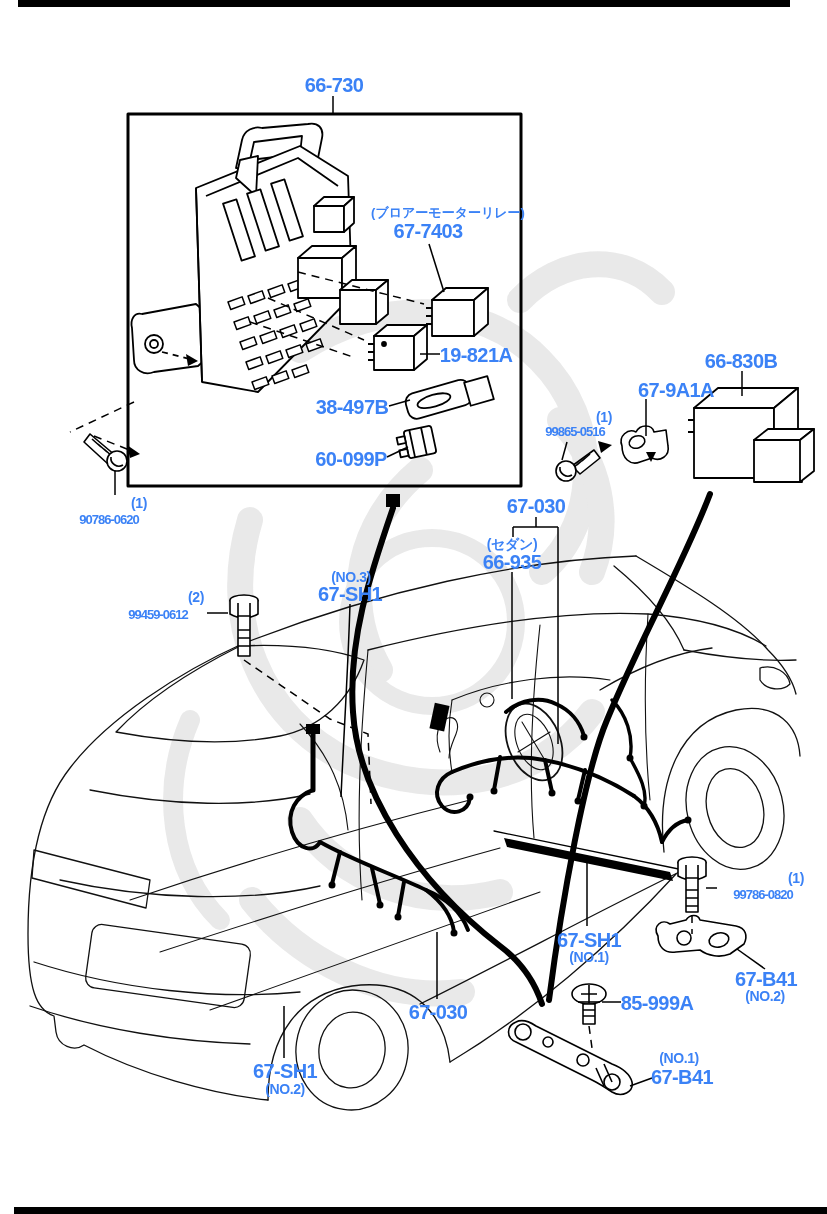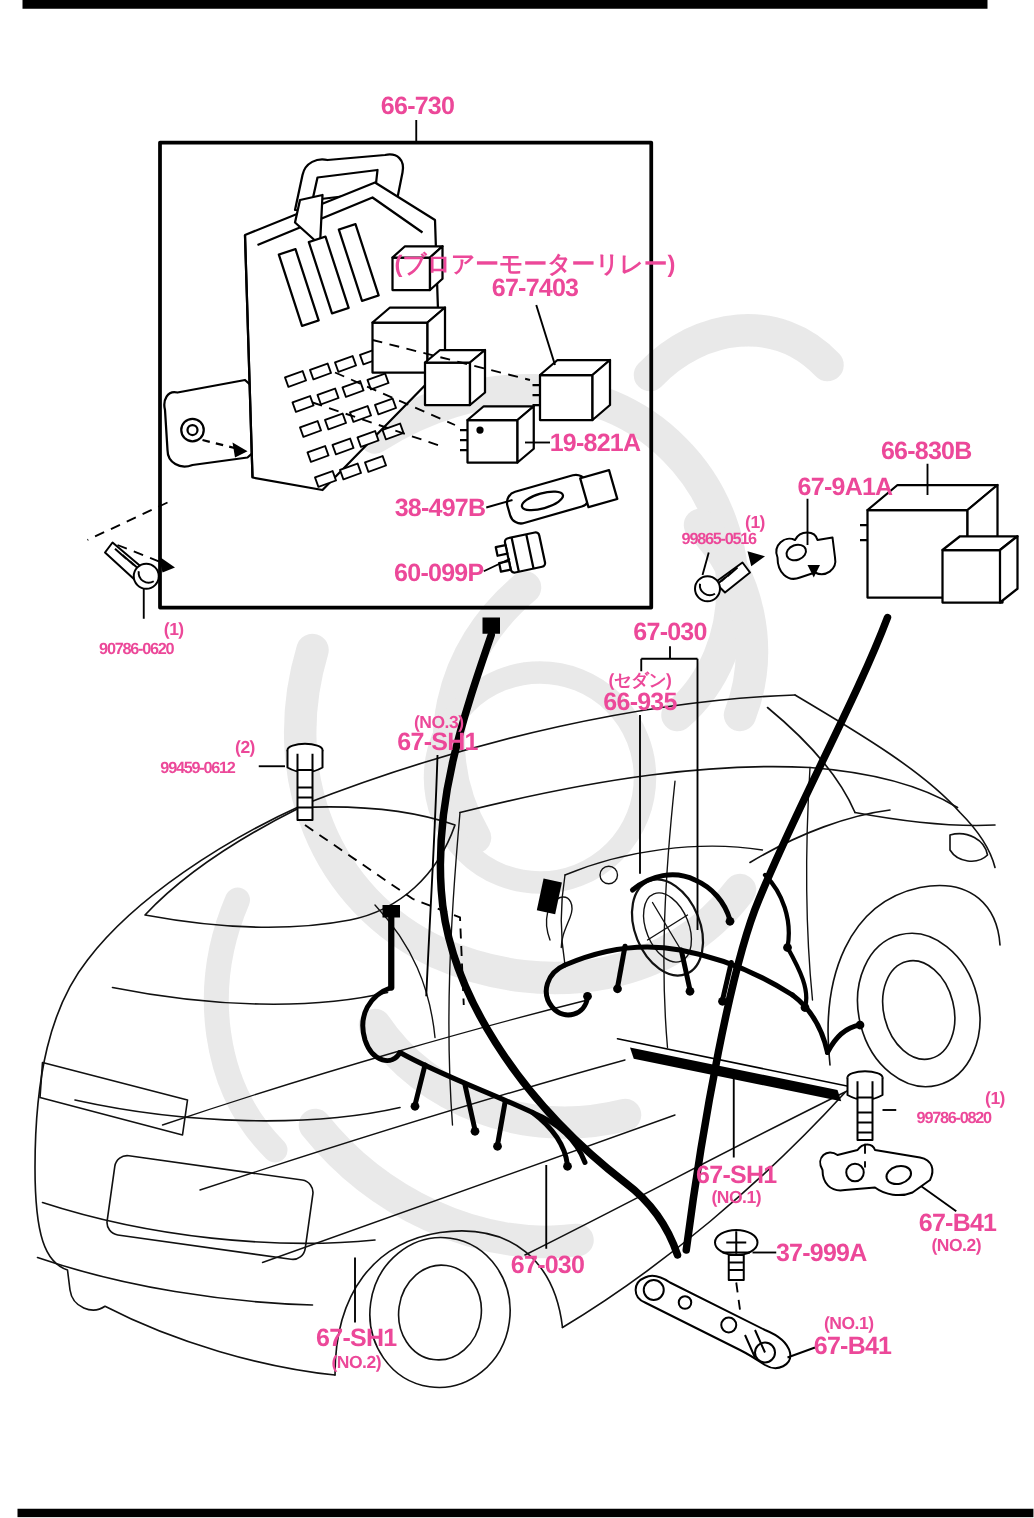--- a/index.html
+++ b/index.html
@@ -1,24 +1,24 @@
 <!DOCTYPE html>
 <html><head>
 <meta charset="utf-8">
 <style>
   html,body{margin:0;padding:0;background:#fff;}
   #page{position:relative;width:827px;height:1214px;background:#fff;overflow:hidden;
-        font-family:"Liberation Sans",sans-serif;color:#ec4899;}
+        font-family:"Liberation Sans",sans-serif;color:#3b82f6;}
   #art{position:absolute;left:0;top:0;}
   .lbl{position:absolute;transform:translate(-50%,-50%);white-space:nowrap;
        font-weight:700;line-height:1;user-select:none;}
   .pt-lg{font-size:20px;letter-spacing:-0.6px;}
   .pt-md{font-size:13px;letter-spacing:-1px;}
   .pt-sm{font-size:14px;letter-spacing:-0.4px;}
-  .pt-jp{font-size:19px;letter-spacing:0;}
+  .pt-jp{font-size:13px;letter-spacing:0;margin-left:20px;}
 </style>
 </head>
 <body>
 
 <div id="page">
 
 <svg id="art" width="827" height="1214" viewBox="0 0 827 1214" xmlns="http://www.w3.org/2000/svg">
 
   <g stroke="#e7e7e7" fill="none" stroke-width="26" stroke-linecap="round" opacity="0.9">
     <path d="M300,350 C380,298 480,298 540,360 C600,420 602,520 542,572"></path>
@@ -361,20 +361,20 @@
 <div class="lbl pt-sm" style="left:351px;top:577px">(NO.3)</div>
 <div class="lbl pt-lg" style="left:350px;top:594px">67-SH1</div>
 <div class="lbl pt-sm" style="left:196px;top:597px">(2)</div>
 <div class="lbl pt-md" style="left:158px;top:614px">99459-0612</div>
 <div class="lbl pt-sm" style="left:796px;top:878px">(1)</div>
 <div class="lbl pt-md" style="left:763px;top:894px">99786-0820</div>
 <div class="lbl pt-lg" style="left:589px;top:940px">67-SH1</div>
 <div class="lbl pt-sm" style="left:589px;top:957px">(NO.1)</div>
 <div class="lbl pt-lg" style="left:766px;top:979px">67-B41</div>
 <div class="lbl pt-sm" style="left:765px;top:996px">(NO.2)</div>
-<div class="lbl pt-lg" style="left:657px;top:1003px">37-999A</div>
+<div class="lbl pt-lg" style="left:657px;top:1003px">85-999A</div>
 <div class="lbl pt-sm" style="left:679px;top:1058px">(NO.1)</div>
 <div class="lbl pt-lg" style="left:682px;top:1077px">67-B41</div>
 <div class="lbl pt-lg" style="left:438px;top:1012px">67-030</div>
 <div class="lbl pt-lg" style="left:285px;top:1071px">67-SH1</div>
 <div class="lbl pt-sm" style="left:285px;top:1089px">(NO.2)</div>
 
 </div>
 
 </body></html>

